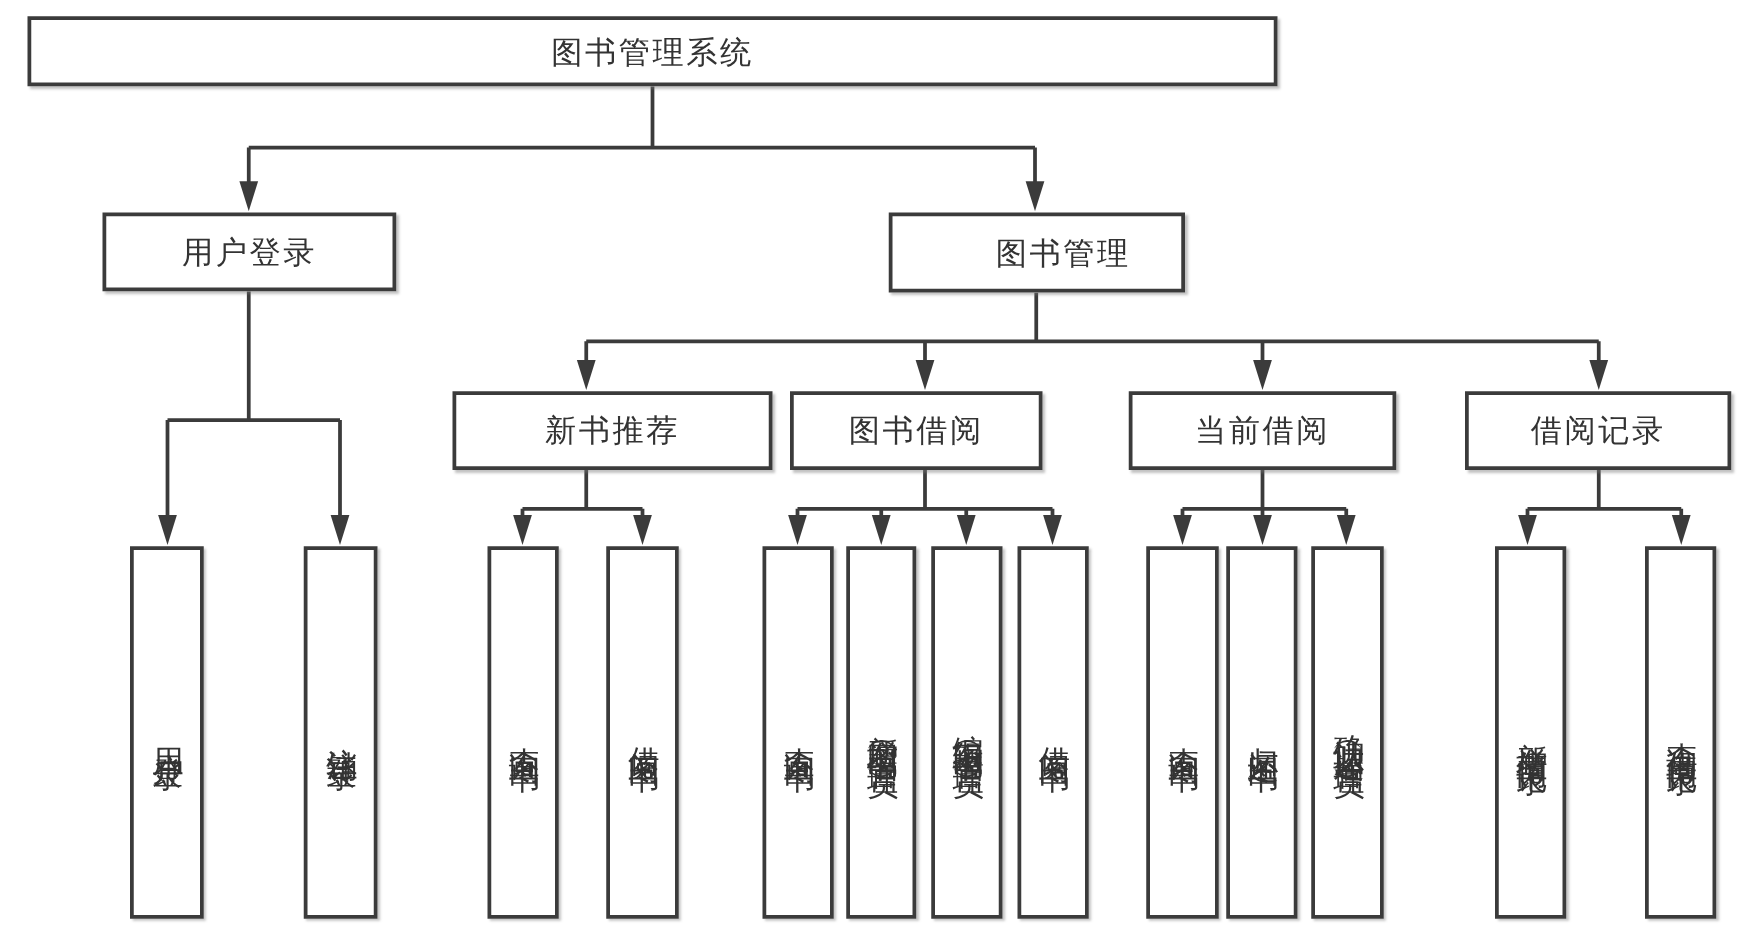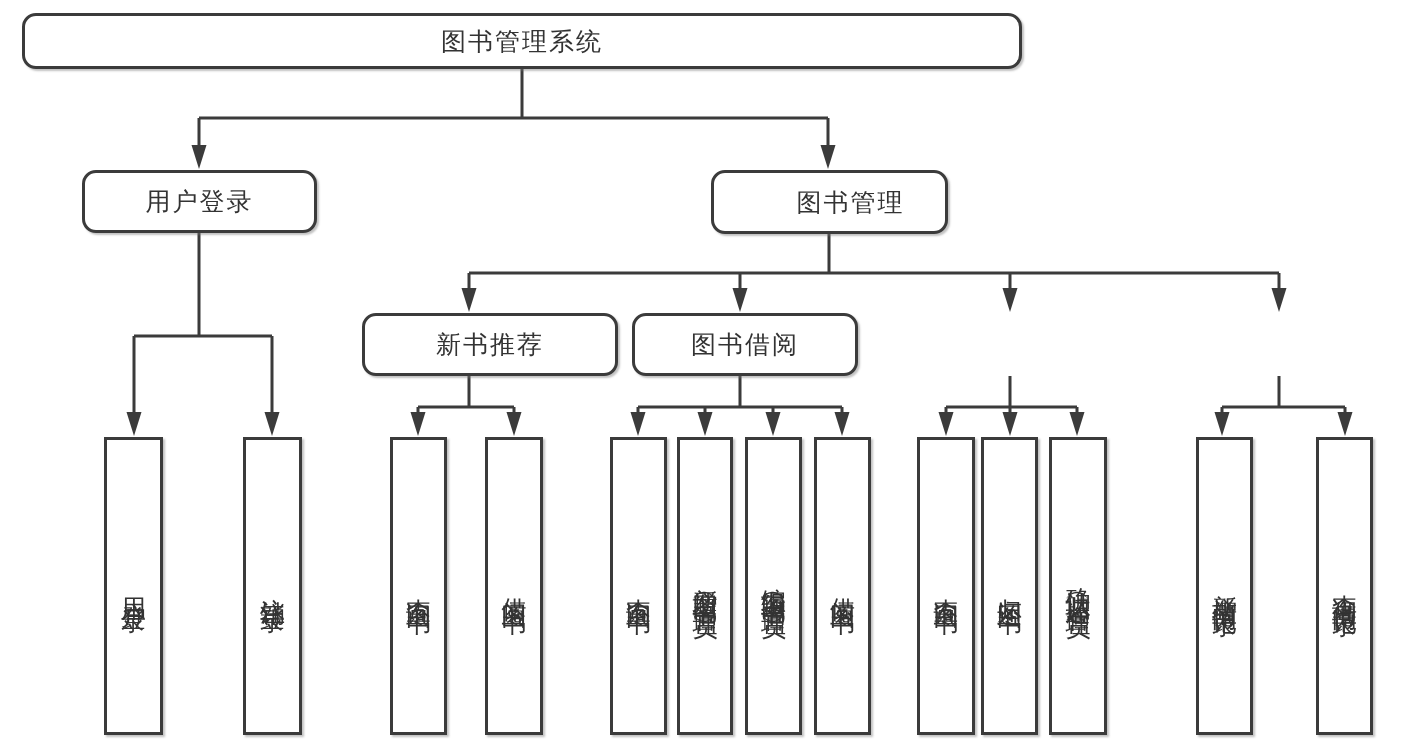--- a/index.html
+++ b/index.html
@@ -7,21 +7,21 @@
     position:relative; width:1405px; height:747px; background:#ffffff;
     font-family:"Liberation Sans","DejaVu Sans",sans-serif; overflow:hidden;
   }
   svg.wires { position:absolute; left:0; top:0; z-index:1; }
   .hnode, .vnode {
     position:absolute; background:#ffffff; border:3px solid #3b3b3b;
     box-sizing:border-box; display:flex; align-items:center; justify-content:center;
     color:#333333; font-size:25px; z-index:2;
     box-shadow:2px 2px 2px rgba(120,120,120,0.45);
   }
-  .hnode { letter-spacing:2px; white-space:nowrap;border-radius:14px; }
+  .hnode { letter-spacing:2px; white-space:nowrap; }
   .vnode {
     writing-mode:vertical-rl; letter-spacing:4px; line-height:1;
     text-align:center;
   }
   .watermark {
     position:absolute; z-index:3; right:14px; top:710px;
     font-size:20px; letter-spacing:1px; white-space:nowrap;
   }
 </style>
 </head>
@@ -61,21 +61,23 @@
       <polygon points="1345,436 1337.5,412 1352.5,412"></polygon>
     </g>
   </svg>
 
   <div class="hnode" style="left: 22px; top: 13px; width: 1000px; height: 56px; border-color: rgb(59, 59, 59); color: rgb(51, 51, 51);">图书管理系统</div>
 
   <div class="hnode" style="left: 82px; top: 170px; width: 235px; height: 63px; border-color: rgb(59, 59, 59); color: rgb(51, 51, 51);">用户登录</div>
   <div class="hnode" style="left: 711px; top: 170px; width: 237px; height: 64px; border-color: rgb(59, 59, 59); color: rgb(51, 51, 51); padding-left: 42px;">图书管理</div>
 
   <div class="hnode" style="left: 362px; top: 313px; width: 256px; height: 63px; border-color: rgb(59, 59, 59); color: rgb(51, 51, 51);">新书推荐</div>
-  <div class="hnode" style="left: 632px; top: 313px; width: 226px; height: 63px; border-color: rgb(59, 59, 59); color: rgb(51, 51, 51);">图书借阅</div>
+  <div class="hnode" style="left: 632px; top: 313px; width: 202px; height: 63px; border-color: rgb(59, 59, 59); color: rgb(51, 51, 51);">图书借阅</div>
+  <div class="hnode" style="left: 903px; top: 313px; width: 214px; height: 63px; border-color: rgb(59, 59, 59); color: rgb(51, 51, 51);">当前借阅</div>
+  <div class="hnode" style="left: 1172px; top: 313px; width: 213px; height: 63px; border-color: rgb(59, 59, 59); color: rgb(51, 51, 51);">借阅记录</div>
 
   <div class="vnode" style="left: 104px; top: 437px; width: 59px; height: 298px; border-color: rgb(59, 59, 59); color: rgb(51, 51, 51);">用户登录</div>
   <div class="vnode" style="left: 243px; top: 437px; width: 59px; height: 298px; border-color: rgb(59, 59, 59); color: rgb(51, 51, 51);">注销登录</div>
 
   <div class="vnode" style="left: 390px; top: 437px; width: 57px; height: 298px; border-color: rgb(59, 59, 59); color: rgb(51, 51, 51);">查询图书</div>
   <div class="vnode" style="left: 485px; top: 437px; width: 58px; height: 298px; border-color: rgb(59, 59, 59); color: rgb(51, 51, 51);">借阅图书</div>
 
   <div class="vnode" style="left: 610px; top: 437px; width: 57px; height: 298px; border-color: rgb(59, 59, 59); color: rgb(51, 51, 51);">查询图书</div>
   <div class="vnode" style="left: 677px; top: 437px; width: 56px; height: 298px; border-color: rgb(59, 59, 59); color: rgb(51, 51, 51);">新增图书（管理员）</div>
   <div class="vnode" style="left: 745px; top: 437px; width: 57px; height: 298px; border-color: rgb(59, 59, 59); color: rgb(51, 51, 51);">编辑图书（管理员）</div>

